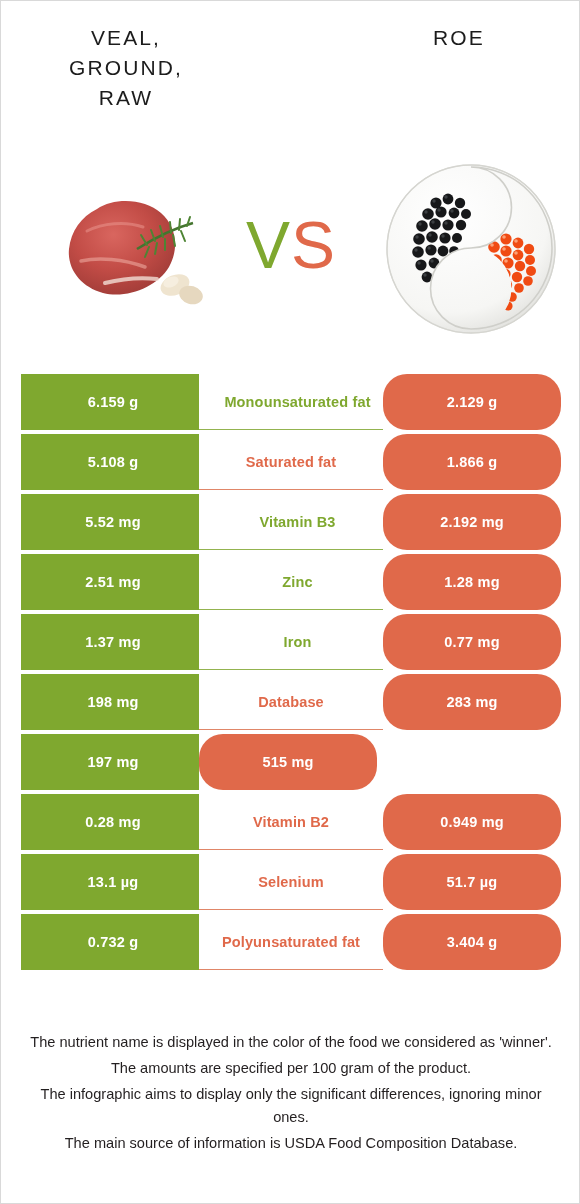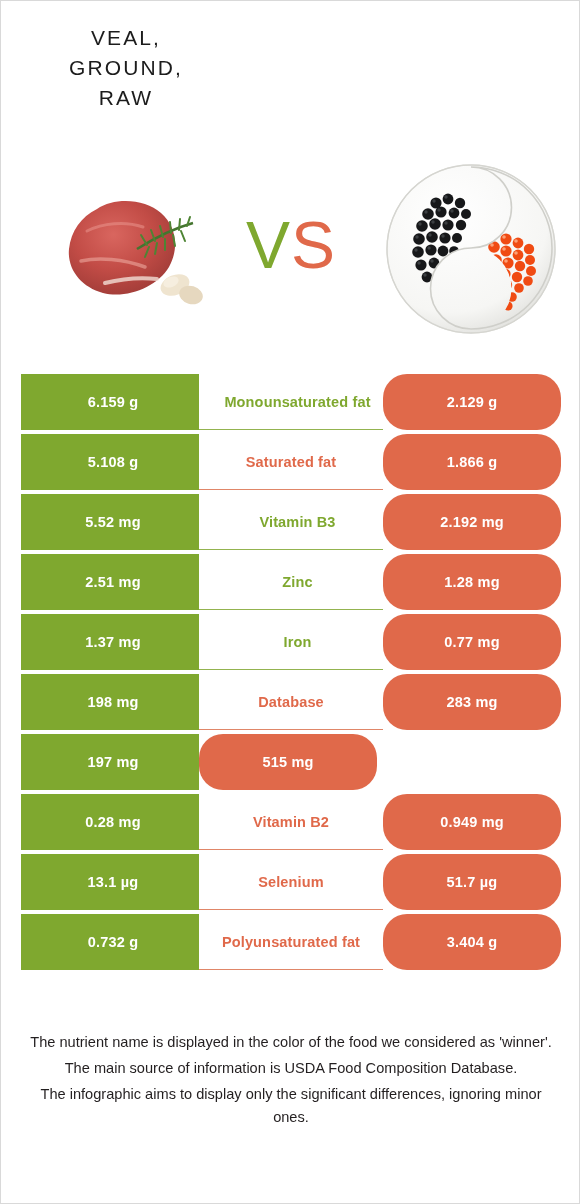--- a/index.html
+++ b/index.html
@@ -136,20 +136,21 @@
 </head>
 <body>
 
 <div class="page">
 
   <div class="header">
 
     <div class="title-left" style="white-space: pre-line;">VEAL,
 GROUND,
 RAW</div>
+    <div class="title-right" style="white-space: pre-line;">ROE</div>
 
     <div class="food-left">
       <svg viewBox="0 0 152 126" width="152" height="126" aria-hidden="true">
         <defs>
           <radialGradient id="meatG" cx="42%" cy="36%" r="72%">
             <stop offset="0%" stop-color="#d9665f"></stop>
             <stop offset="52%" stop-color="#c24c46"></stop>
             <stop offset="100%" stop-color="#9c3a36"></stop>
           </radialGradient>
         </defs>
@@ -349,17 +350,18 @@
     </div>
     <div class="row">
       <div class="cell-left">0.732 g</div>
       <div class="cell-mid win-right">Polyunsaturated fat</div>
       <div class="cell-right">3.404 g</div>
     </div>
   </div>
 
   <div class="footer">
     <p>The nutrient name is displayed in the color of the food we considered as 'winner'.</p>
+    <p>The amounts are specified per 100 gram of the product.</p>
+    <p>The infographic aims to display only the significant differences, ignoring minor ones.</p>
     <p>The main source of information is USDA Food Composition Database.</p>
-    <p>The infographic aims to display only the significant differences, ignoring minor ones.</p>
   </div>
 
 </div>
 
 </body></html>

